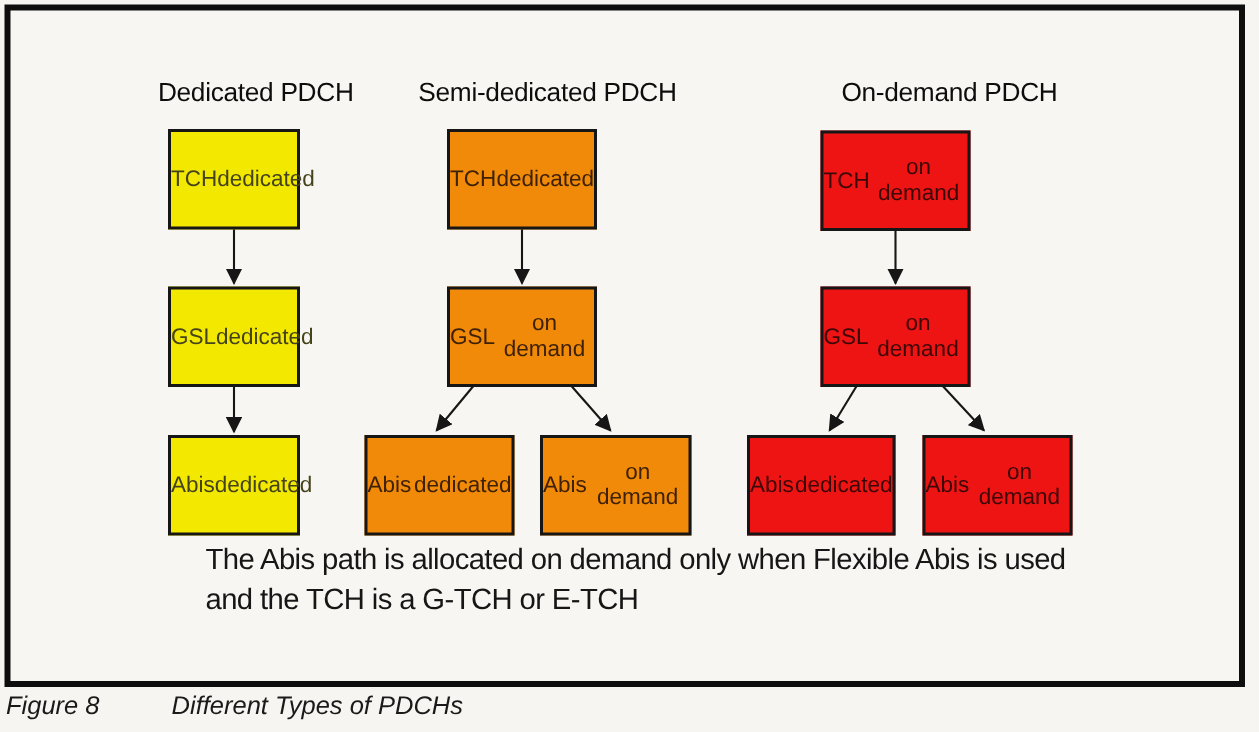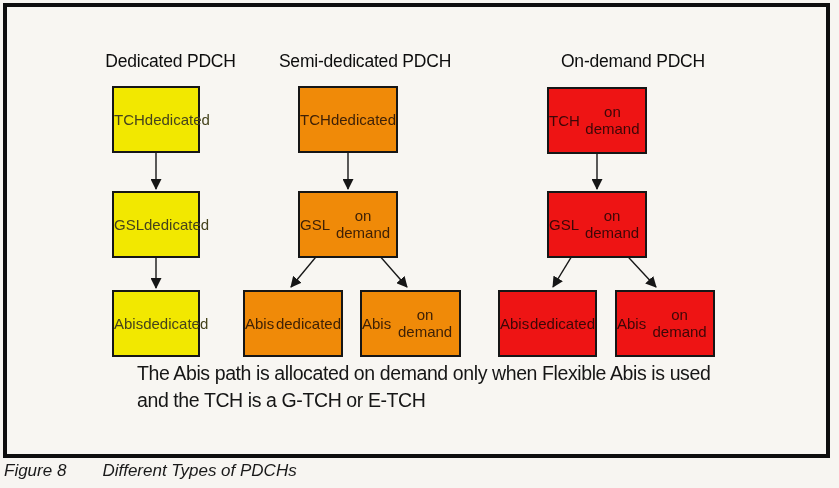--- a/index.html
+++ b/index.html
@@ -40,21 +40,21 @@
   .note{
     position:absolute;left:125px;top:360px;
     font-size:19.5px;color:#161616;line-height:27px;
     letter-spacing:-0.4px;white-space:nowrap;margin-left:12px;
   }
   .caption{
     position:absolute;left:4px;top:461px;
     font-size:17px;font-style:italic;color:#1a1a1a;
     white-space:nowrap;
   }
-  .caption .cap-title{margin-left:36px;}
+  .caption .cap-title{margin-left:48px;}
 </style>
 </head>
 <body>
 
 <div class="frame">
 
   <div class="border-box"></div>
 
   <svg class="arrows" viewBox="0 0 839 488" xmlns="http://www.w3.org/2000/svg">
     <defs>

